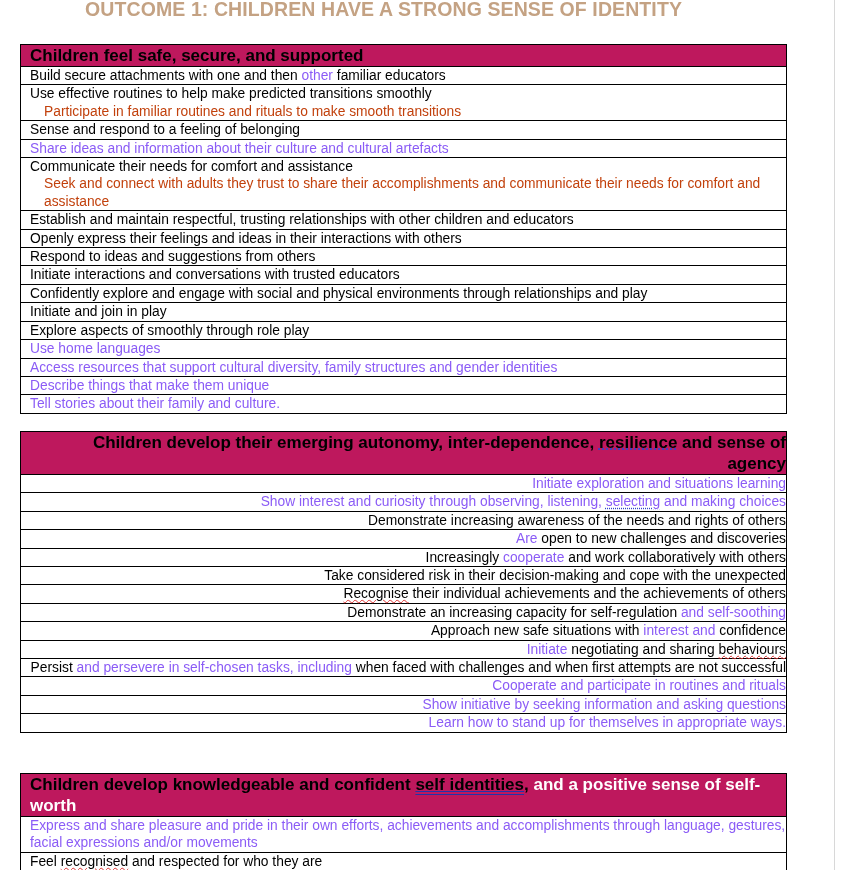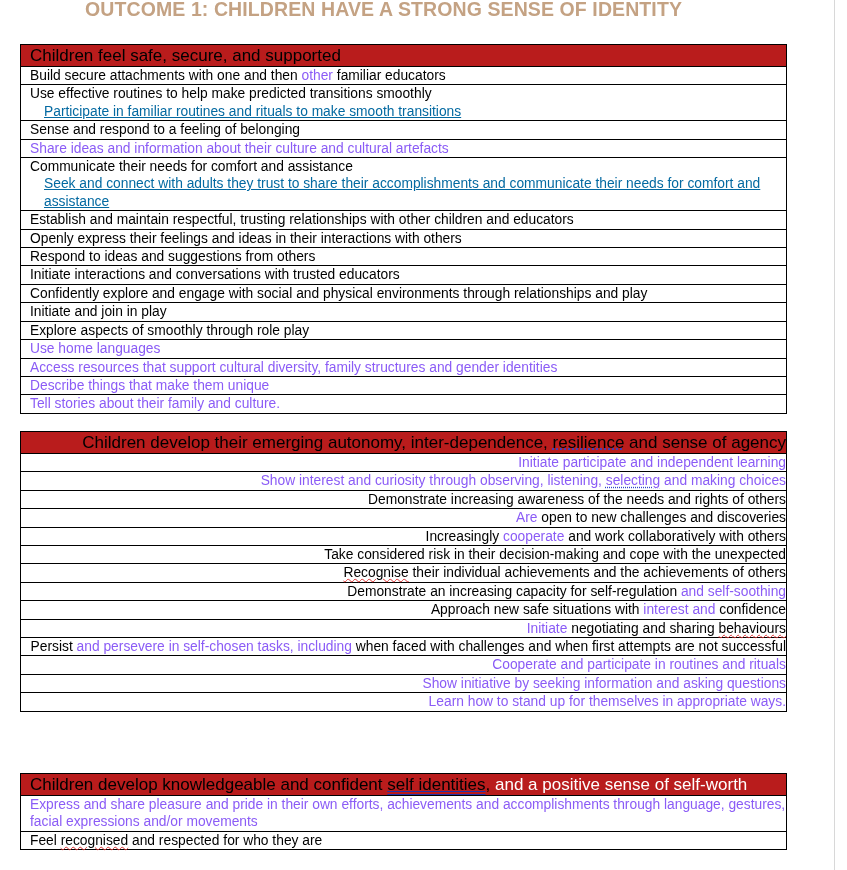--- a/index.html
+++ b/index.html
@@ -4,25 +4,25 @@
 <style>
   html, body { margin:0; padding:0; background:#ffffff; }
   body { width:847px; height:870px; overflow:hidden; position:relative;
          font-family:"Liberation Sans", sans-serif; color:#000; }
   .page-edge { position:absolute; left:834px; top:0; width:1px; height:870px; background:#d8d8d8; }
   .title { position:absolute; left:85px; top:-2px; font-size:19.5px; font-weight:bold;
            color:#c4a283; letter-spacing:0.1px; white-space:nowrap; }
   table.outcome { position:absolute; left:20px; width:767px; border-collapse:collapse;
                   font-size:13.8px; line-height:17.4px; }
   table.outcome td { border:1px solid #000; padding:0 0 0 9px; vertical-align:top; }
-  td.head { background:#b91c1c; font-weight:normal; font-size:17px; line-height:21px;
+  td.head { background:#be185d; font-weight:bold; font-size:17px; line-height:21px;
             padding:1px 6px 0 9px; }
   .tan { color:#8b5cf6; }
   .white { color:#ffffff; }
-  .indent { display:block; padding-left:14px; color:#0369a1;text-decoration:underline; }
+  .indent { display:block; padding-left:14px; color:#c2410c; }
   .u-blue { text-decoration:underline; text-decoration-style:dotted; text-decoration-color:#3344cc; }
   .u-dbl  { text-decoration:underline; text-decoration-style:double; text-decoration-color:#2233aa; }
   .u-red  { text-decoration:underline; text-decoration-style:wavy; text-decoration-color:#d33; text-decoration-thickness:1px; }
   #t1 { top:44px; } #t2 { top:431px;text-align:right; } #t3 { top:773px; }
 </style>
 </head>
 <body>
 
 <div class="page-edge"></div>
 <div class="title">OUTCOME 1: CHILDREN HAVE A STRONG SENSE OF IDENTITY</div>
@@ -82,21 +82,21 @@
       </tr>
 </tbody>
   </table>
 
 <table class="outcome" id="t2">
   <tbody>
       <tr>
         <td class="head"><span>Children develop their emerging autonomy, inter-dependence, </span><span class="u-blue">resilience</span><span> and sense of agency</span></td>
       </tr>
   <tr>
-        <td class="tan">Initiate participate and independent learning</td>
+        <td class="tan">Initiate exploration and situations learning</td>
       </tr>
   <tr>
         <td class="tan"><span>Show interest and curiosity through observing, listening, </span><span class="u-blue">selecting</span><span> and making choices</span></td>
       </tr>
   <tr>
         <td>Demonstrate increasing awareness of the needs and rights of others</td>
       </tr>
   <tr>
         <td><span class="tan">Are</span><span> open to new challenges and discoveries</span></td>
       </tr>

